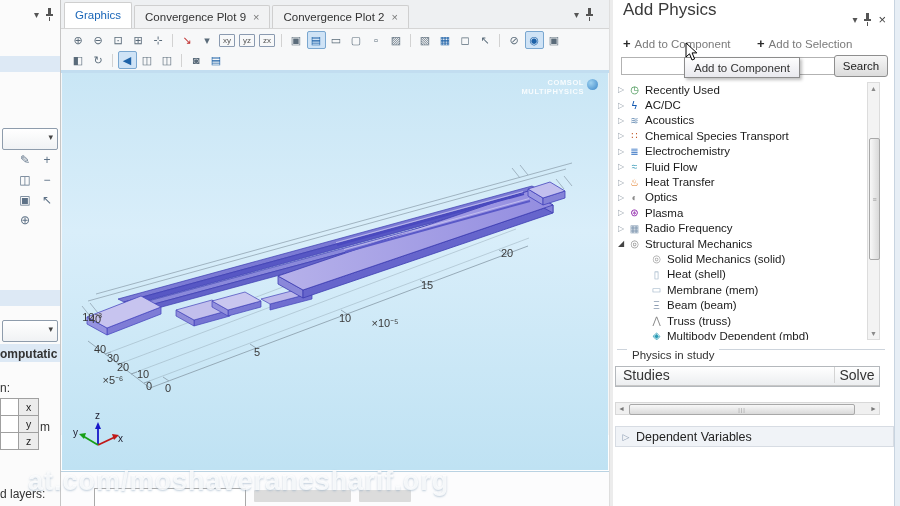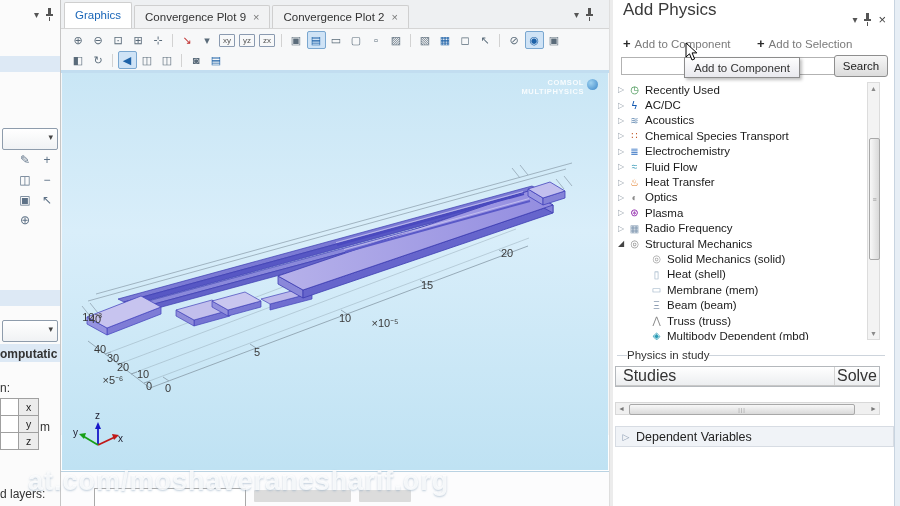--- a/index.html
+++ b/index.html
@@ -72,28 +72,28 @@
   #cursor{position:absolute;left:72px;top:42px;z-index:70}
   #tree{position:absolute;left:2px;top:82px;width:250px;height:258px;overflow:hidden}
   .trow{height:15.4px;display:flex;align-items:center;font-size:11.5px;color:#1a1a1a;white-space:nowrap}
   .trow .texp{width:12px;font-size:8px;color:#9aa4ae;text-align:center;flex:none}
   .trow.lvl1{padding-left:22px}
   .trow .ticn{width:15px;text-align:center;font-size:10px;flex:none;margin-right:3px}
   .vscroll{position:absolute;left:254px;top:82px;width:13px;height:258px;background:#f3f3f3;border:1px solid #dcdcdc;box-sizing:border-box}
   .vscroll .ar{position:absolute;left:0;width:11px;height:11px;font-size:7px;color:#8a8a8a;display:flex;align-items:center;justify-content:center}
   .vscroll .thumb{position:absolute;left:1px;top:55px;width:9px;height:120px;background:linear-gradient(90deg,#f8f8f8,#d9d9d9);
                   border:1px solid #a8a8a8;border-radius:2px;display:flex;align-items:center;justify-content:center;font-size:7px;color:#999}
-  .grp{position:absolute;left:4px;top:349px;width:268px;display:flex;align-items:center;}
+  .grp{position:absolute;left:4px;top:349px;width:268px;display:flex;align-items:flex-start;gap:5px}
   .grp .ln{height:1px;background:#cdd4dc}
   .grp .ln.a{width:10px}
   .grp .ln.b{flex:1}
   .grp .lb{font-size:11.5px;color:#333;white-space:nowrap}
   #study-table{position:absolute;left:2px;top:366px;width:265px;border:1px solid #b4b8bc;box-sizing:border-box}
   #study-table .hd{display:flex;height:18px;background:linear-gradient(#ffffff,#eceef0);border-bottom:1px solid #c8c8c8;
-                   font-size:16px;color:#333;align-items:center}
+                   font-size:14px;color:#333;align-items:flex-start}
   #study-table .hd .h1{flex:1;padding-left:7px}
   #study-table .hd .h2{width:44px;text-align:center;border-left:1px solid #d4d4d4}
   #study-table .rw{display:flex;height:17px;background:linear-gradient(#fbfbfc,#eef1f4);font-size:11.5px;color:#222;align-items:center}
   #study-table .rw .c1{flex:1;padding-left:3px}
   #study-table .rw .c2{width:44px;text-align:center;color:#3faa4f;font-weight:bold;font-size:12px}
   .hscroll{position:absolute;left:2px;top:402px;width:265px;height:13px;background:#f0f0f0;border:1px solid #d8d8d8;box-sizing:border-box}
   .hscroll .ar{position:absolute;top:0;width:11px;height:11px;font-size:7px;color:#777;display:flex;align-items:center;justify-content:center}
   .hscroll .thumb{position:absolute;left:13px;top:1px;width:224px;height:9px;background:linear-gradient(#f8f8f8,#d9d9d9);
                   border:1px solid #a8a8a8;border-radius:2px;display:flex;align-items:center;justify-content:center;
                   font-size:6px;letter-spacing:1px;color:#999}

